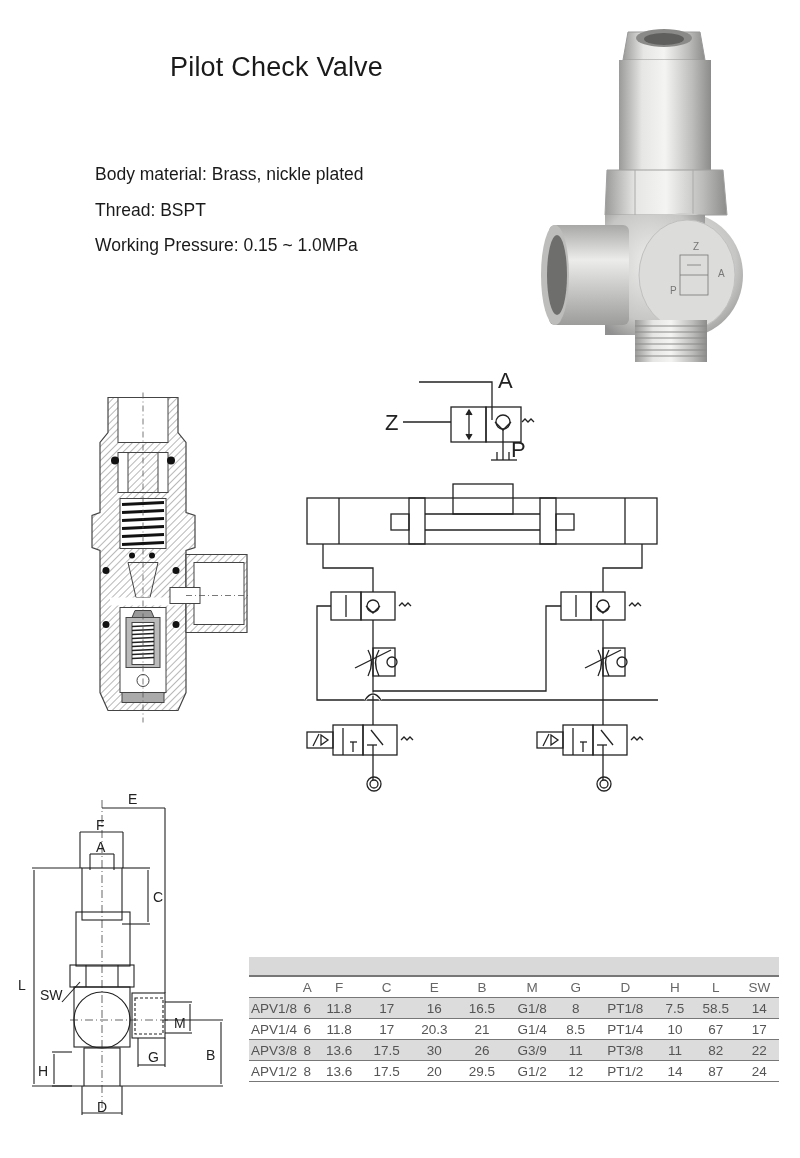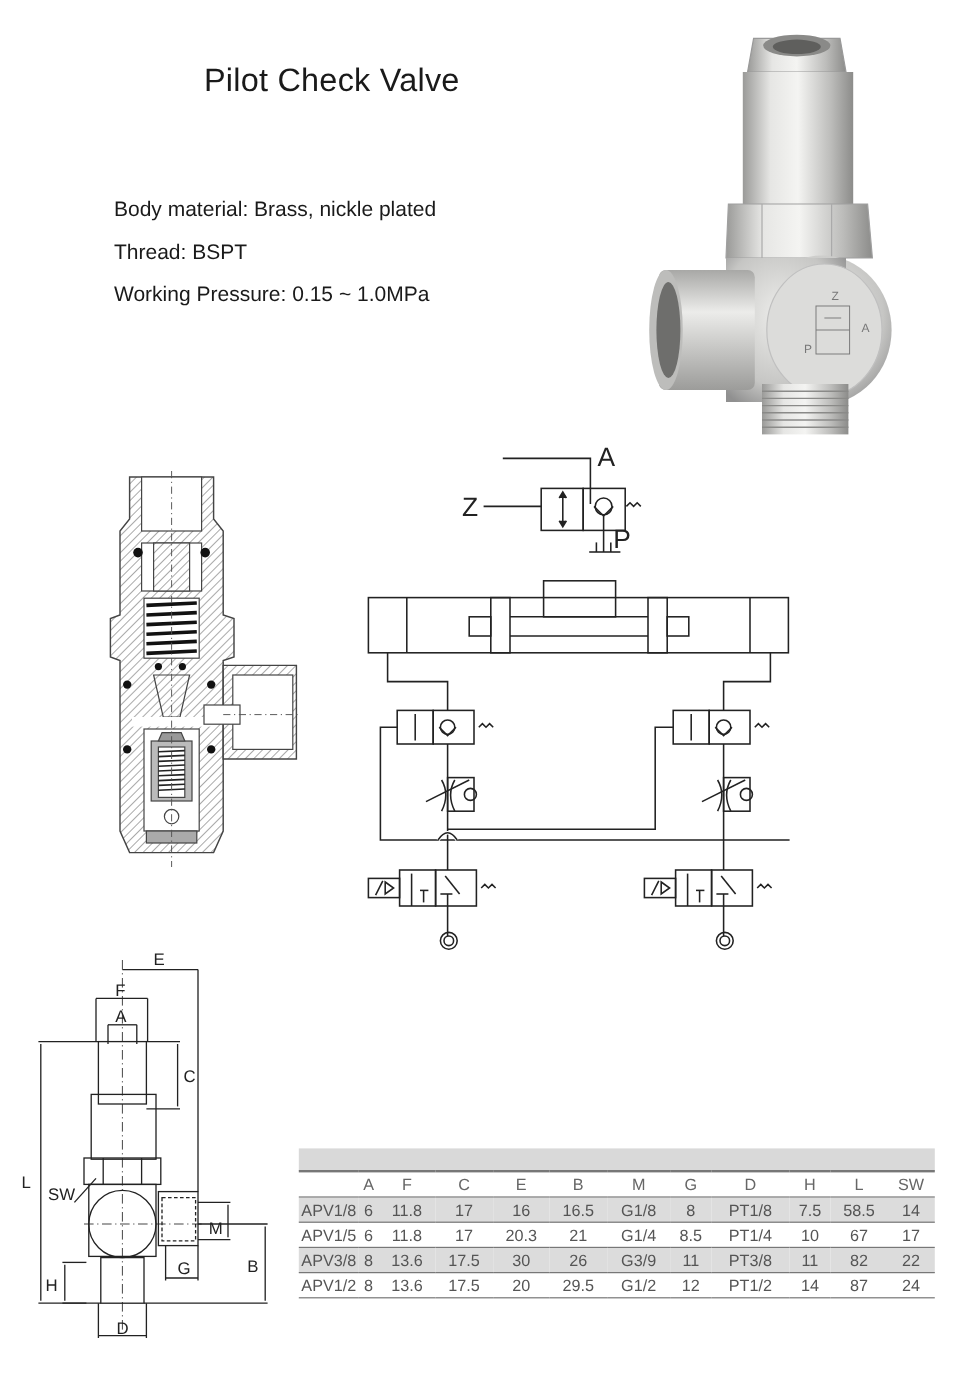--- a/index.html
+++ b/index.html
@@ -356,21 +356,21 @@
     <td>16</td>
     <td>16.5</td>
     <td>G1/8</td>
     <td>8</td>
     <td>PT1/8</td>
     <td>7.5</td>
     <td>58.5</td>
     <td>14</td>
   </tr>
   <tr class="row">
-    <td class="model">APV1/5</td>
+    <td class="model">APV1/4</td>
     <td>6</td>
     <td>11.8</td>
     <td>17</td>
     <td>20.3</td>
     <td>21</td>
     <td>G1/4</td>
     <td>8.5</td>
     <td>PT1/4</td>
     <td>10</td>
     <td>67</td>

